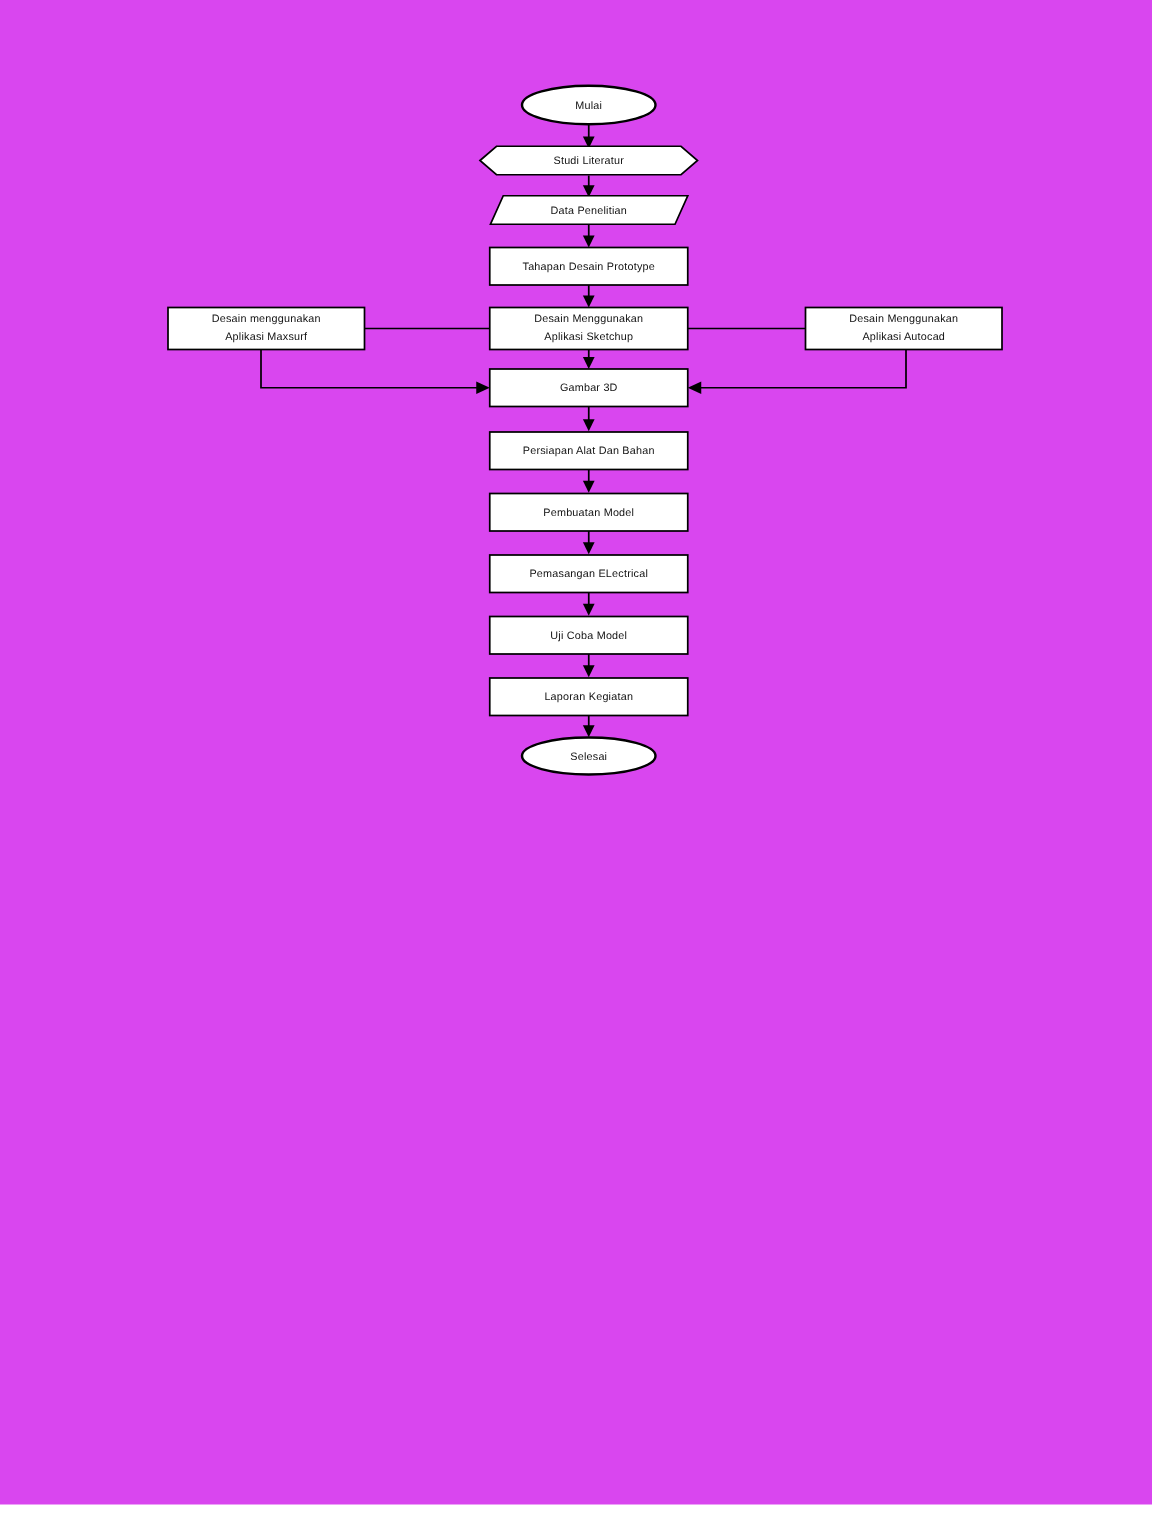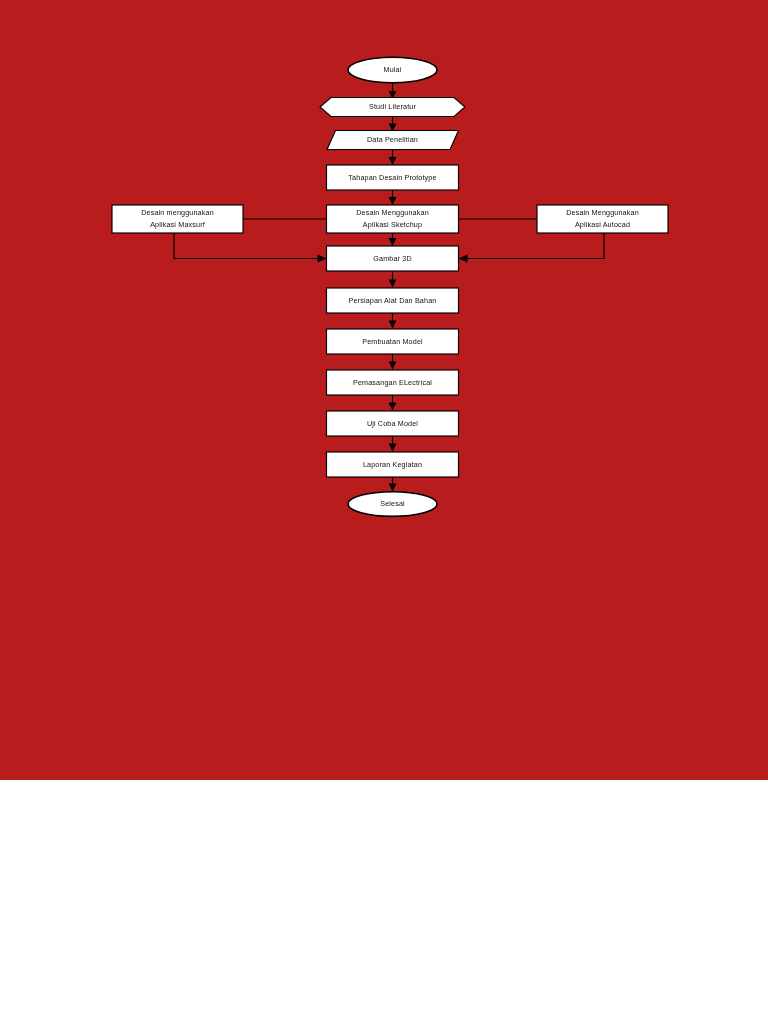--- a/index.html
+++ b/index.html
@@ -12,22 +12,22 @@
     height: 1024px;
     font-family: "Liberation Sans", sans-serif;
     position: relative;
     overflow: hidden;
   }
   #flowchart-root {
     position: absolute;
     left: 0;
     top: 0;
     width: 768px;
-    height: 780px;
-    background: #b91c1c;
+    height: 1003px;
+    background: #d946ef;
   }
   svg#flow-svg {
     display: block;
     width: 768px;
     height: 1024px;
   }
   .node-shape {
     fill: #ffffff;
     stroke: #000000;
     stroke-width: 1.15;

